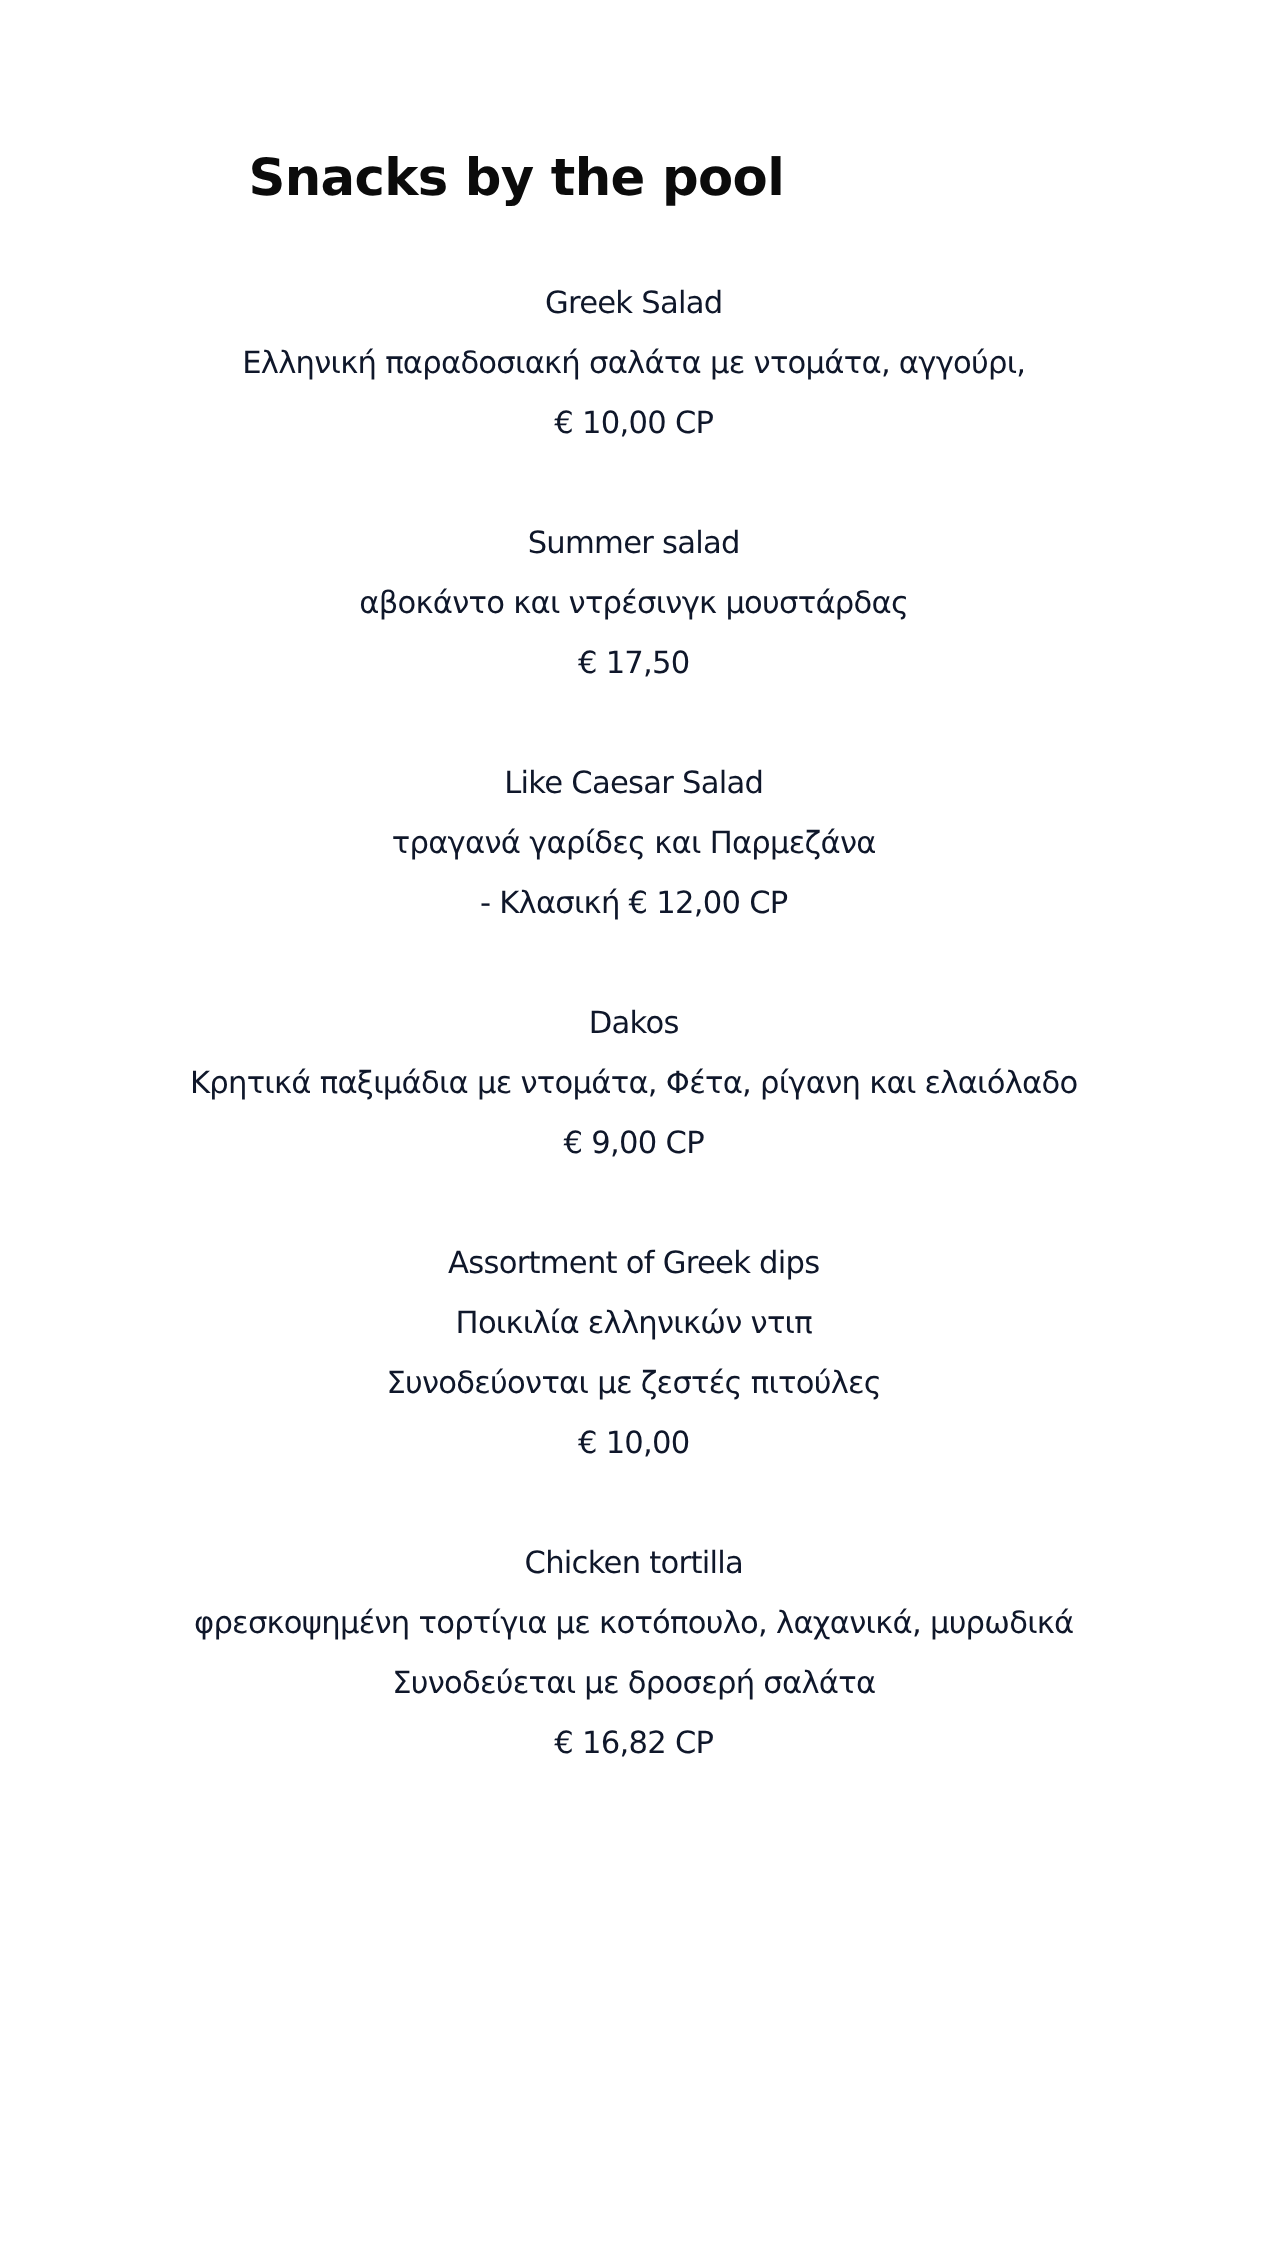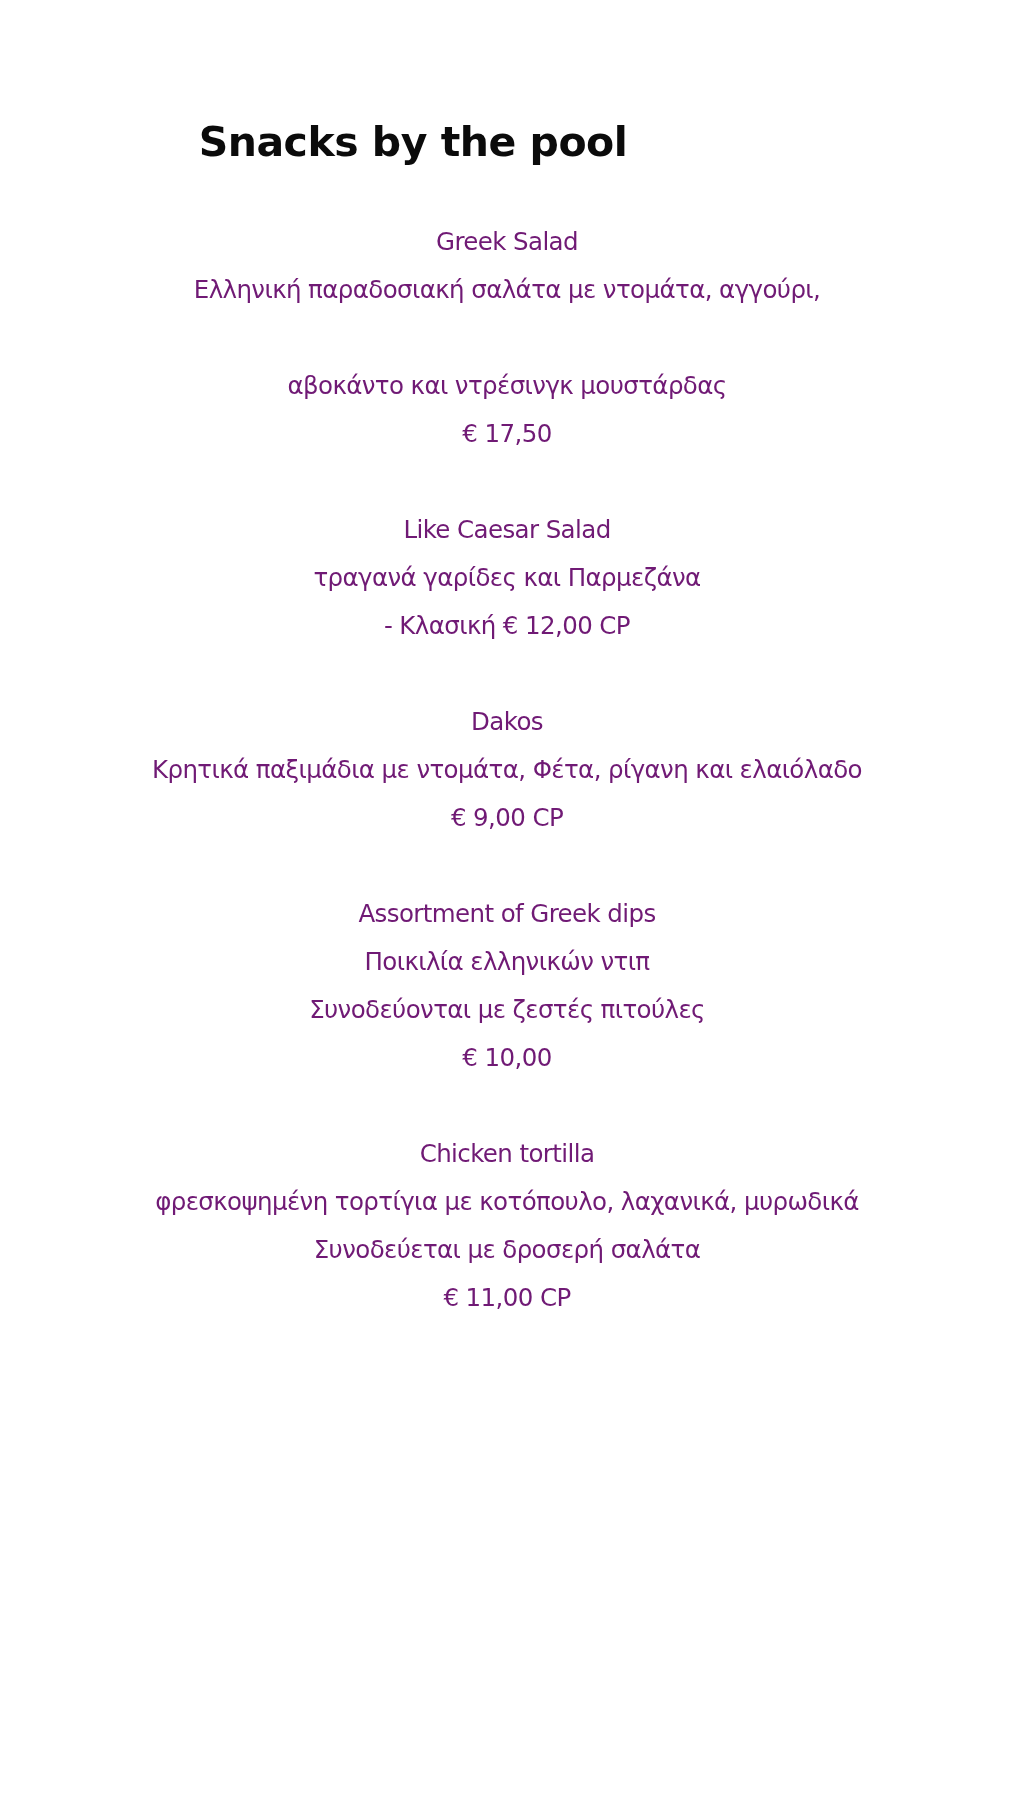--- a/index.html
+++ b/index.html
@@ -46,38 +46,40 @@
       margin: 0 0 48px 0;
     }
     .line {
       display: block;
       height: 48px;
       line-height: 48px;
       text-align: center;
       font-size: 24.5px;
       letter-spacing: -0.6px;
       white-space: nowrap;
-      color: #701a75;
+      color: #0f172a;
     }
   </style>
 </head>
 <body>
 
 <div class="page">
 
   <h1 class="title">Snacks by the pool</h1>
 
   <div class="menu">
 
     <div class="menu-item">
       <span class="line">Greek Salad</span>
       <span class="line">Ελληνική παραδοσιακή σαλάτα με ντομάτα, αγγούρι,</span>
+      <span class="line">€ 10,00 CP</span>
     </div>
 
     <div class="menu-item">
+      <span class="line">Summer salad</span>
       <span class="line">αβοκάντο και ντρέσινγκ μουστάρδας</span>
       <span class="line">€ 17,50</span>
     </div>
 
     <div class="menu-item">
       <span class="line">Like Caesar Salad</span>
       <span class="line">τραγανά γαρίδες και Παρμεζάνα</span>
       <span class="line">- Κλασική € 12,00 CP</span>
     </div>
 
@@ -91,17 +93,17 @@
       <span class="line">Assortment of Greek dips</span>
       <span class="line">Ποικιλία ελληνικών ντιπ</span>
       <span class="line">Συνοδεύονται με ζεστές πιτούλες</span>
       <span class="line">€ 10,00</span>
     </div>
 
     <div class="menu-item">
       <span class="line">Chicken tortilla</span>
       <span class="line">φρεσκοψημένη τορτίγια με κοτόπουλο, λαχανικά, μυρωδικά</span>
       <span class="line">Συνοδεύεται με δροσερή σαλάτα</span>
-      <span class="line">€ 11,00 CP</span>
+      <span class="line">€ 16,82 CP</span>
     </div>
 
   </div>
 </div>
 
 </body></html>

